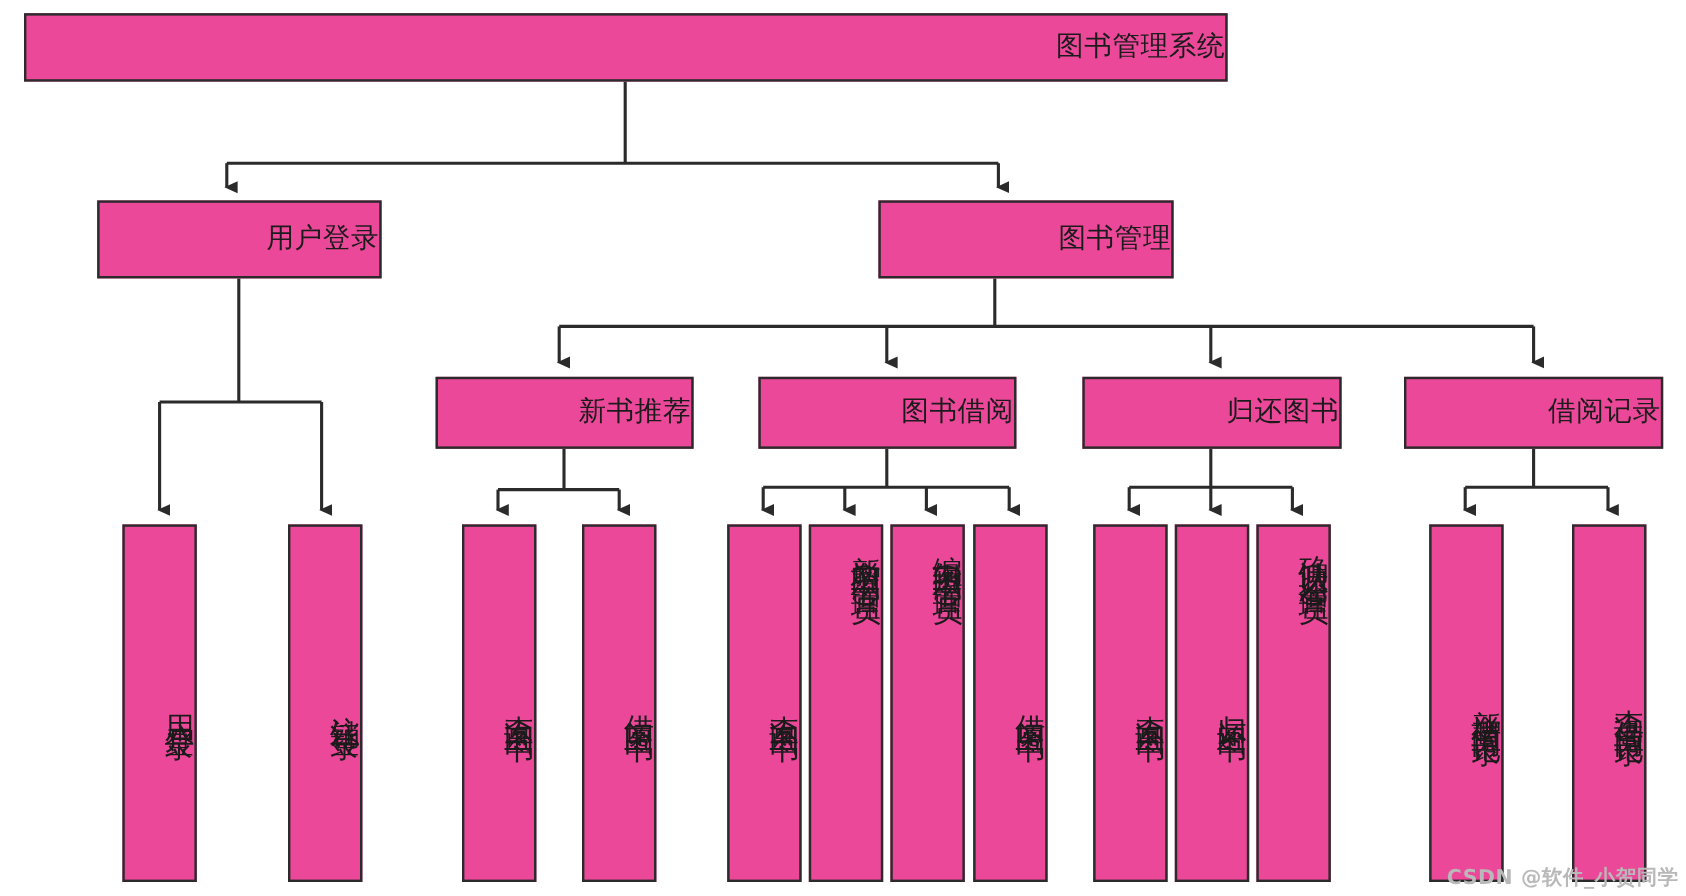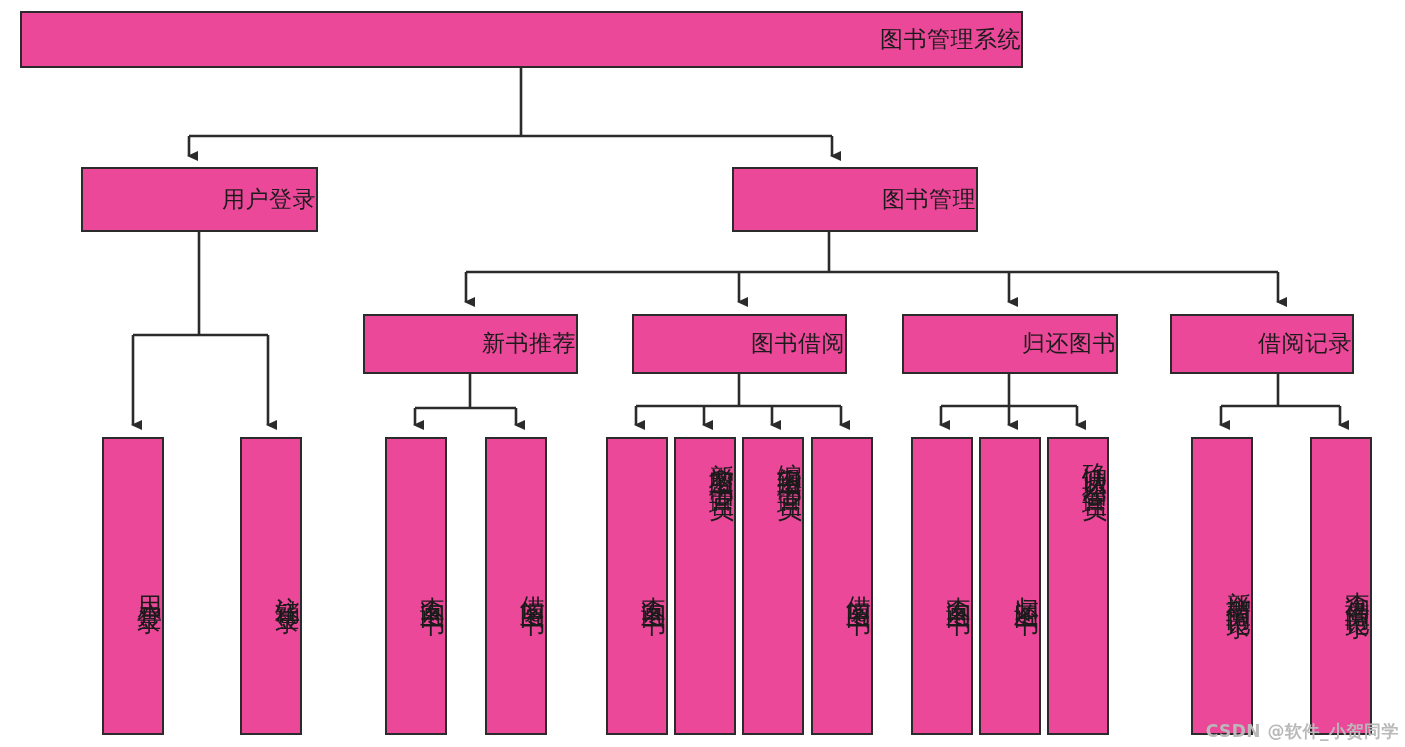--- a/index.html
+++ b/index.html
@@ -148,21 +148,21 @@
   </div>
 
   <div class="node h" style="left:363px;top:314px;width:215px;height:60px;">
     <span class="lbl">新书推荐</span>
   </div>
 
   <div class="node h" style="left:902px;top:314px;width:216px;height:60px;">
     <span class="lbl">归还图书</span>
   </div>
 
-  <div class="node h" style="left:1170px;top:314px;width:184px;height:60px;">
+  <div class="node h" style="left:1170px;top:314px;width:216px;height:60px;">
     <span class="lbl">借阅记录</span>
   </div>
 
   <div class="node v mid" style="left:102px;top:437px;width:62px;height:298px;">
     <span class="lbl">用户登录</span>
   </div>
 
   <div class="node v mid" style="left:240px;top:437px;width:62px;height:298px;">
     <span class="lbl">注销登录</span>
   </div>

